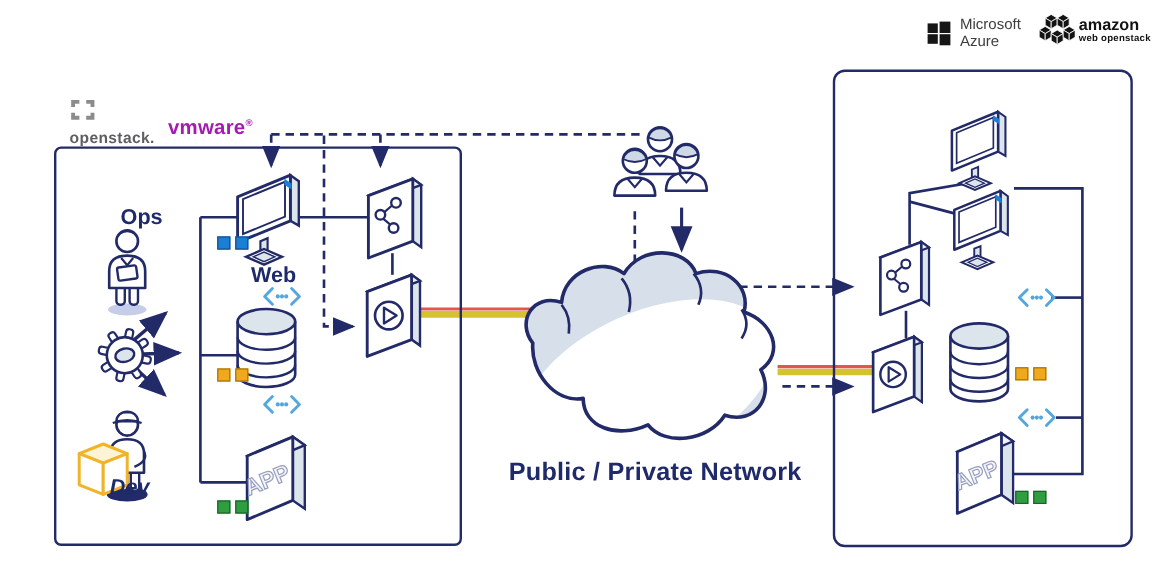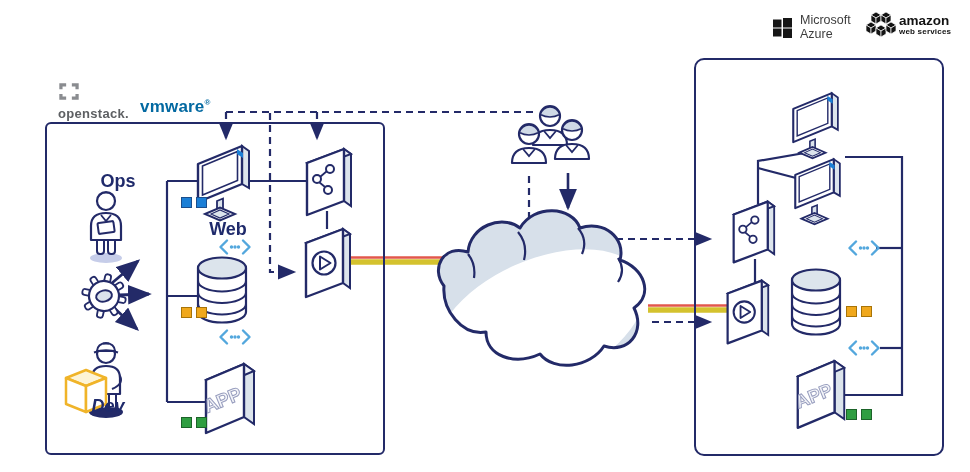--- a/index.html
+++ b/index.html
@@ -13,21 +13,21 @@
   .lbl-web{font-size:18px;}
   .lbl-net{font-size:21px;letter-spacing:.2px;}
   .sqpair{position:absolute;display:flex;gap:4px;z-index:3;}
   .sq{width:11px;height:11px;box-sizing:border-box;border:1.5px solid;}
   .sq.blue{background:#1b7fd6;border-color:#1a4e8c;}
   .sq.orange{background:#f0a81c;border-color:#a87408;}
   .sq.green{background:#2f9e41;border-color:#1c6329;}
   .logo{position:absolute;z-index:5;}
   .os-wrap{left:58px;top:82px;width:86px;text-align:left;}
   .os-txt{font-size:13px;font-weight:600;color:#5d5f62;letter-spacing:.3px;margin-top:1px;}
-  .vm-wrap{left:140px;top:97px;font-size:17px;font-weight:bold;color:#0369a1;letter-spacing:.2px;}
+  .vm-wrap{left:140px;top:97px;font-size:17px;font-weight:bold;color:#a21caf;letter-spacing:.2px;}
   .vm-wrap sup{font-size:8px;}
   .az-wrap{left:772px;top:13px;display:flex;gap:7px;align-items:center;}
   .az-txt{font-size:12.5px;color:#3d3d3d;line-height:1.15;}
   .aws-wrap{left:866px;top:10px;display:flex;gap:3px;align-items:center;}
   .aws-txt{line-height:1;}
   .aws-a{font-size:13.5px;font-weight:800;color:#121212;}
   .aws-s{font-size:8px;font-weight:700;color:#121212;letter-spacing:.2px;margin-top:1px;}
 </style>
 </head>
 <body>
@@ -133,27 +133,28 @@
           </g>
         <g transform="translate(25,15)">
             <polygon points="0,-3 5,0 0,3 -5,0"></polygon>
             <polygon points="-5,0 0,3 0,9 -5,6"></polygon>
             <polygon points="5,0 0,3 0,9 5,6"></polygon>
           </g>
       </g>
     </svg>
     <div class="aws-txt">
       <div class="aws-a">amazon</div>
-      <div class="aws-s">web services</div>
+      <div class="aws-s">web openstack</div>
     </div>
   </div>
 
   <div class="lbl lbl-ops" style="left:88px;top:171px;width:60px;">Ops</div>
   <div class="lbl lbl-dev" style="left:78px;top:396px;width:60px;font-style:italic;">Dev</div>
   <div class="lbl lbl-web" style="left:200px;top:219px;width:56px;">Web</div>
+  <div class="lbl lbl-net" style="left:404px;top:382px;width:284px;">Public / Private Network</div>
 
   <svg class="ic" style="left:76px;top:186px;" width="60" height="80" viewBox="0 0 60 80">
     <ellipse cx="30" cy="72" rx="16" ry="5" fill="#c6cde9"></ellipse>
     <rect x="21" y="50" width="7" height="18" rx="3" fill="#fff" stroke="#232a68" stroke-width="2"></rect>
     <rect x="32" y="50" width="7" height="18" rx="3" fill="#fff" stroke="#232a68" stroke-width="2"></rect>
     <path d="M15,54 V40 q0,-13 15,-13 q15,0 15,13 v14 z" fill="#fff" stroke="#232a68" stroke-width="2.2" stroke-linejoin="round"></path>
     <path d="M25,29 l5,6 5,-6" fill="none" stroke="#232a68" stroke-width="1.8"></path>
     <rect x="22" y="36" width="16" height="11" rx="1.5" fill="#fff" stroke="#232a68" stroke-width="2" transform="rotate(-8 30 41)"></rect>
     <circle cx="30" cy="15" r="9" fill="#fff" stroke="#232a68" stroke-width="2.2"></circle>
     <path d="M21.2,13 a9,9 0 0 1 17.6,0 q-3,-5.5 -8.8,-5.5 q-5.8,0 -8.8,5.5 z" fill="#232a68"></path>

